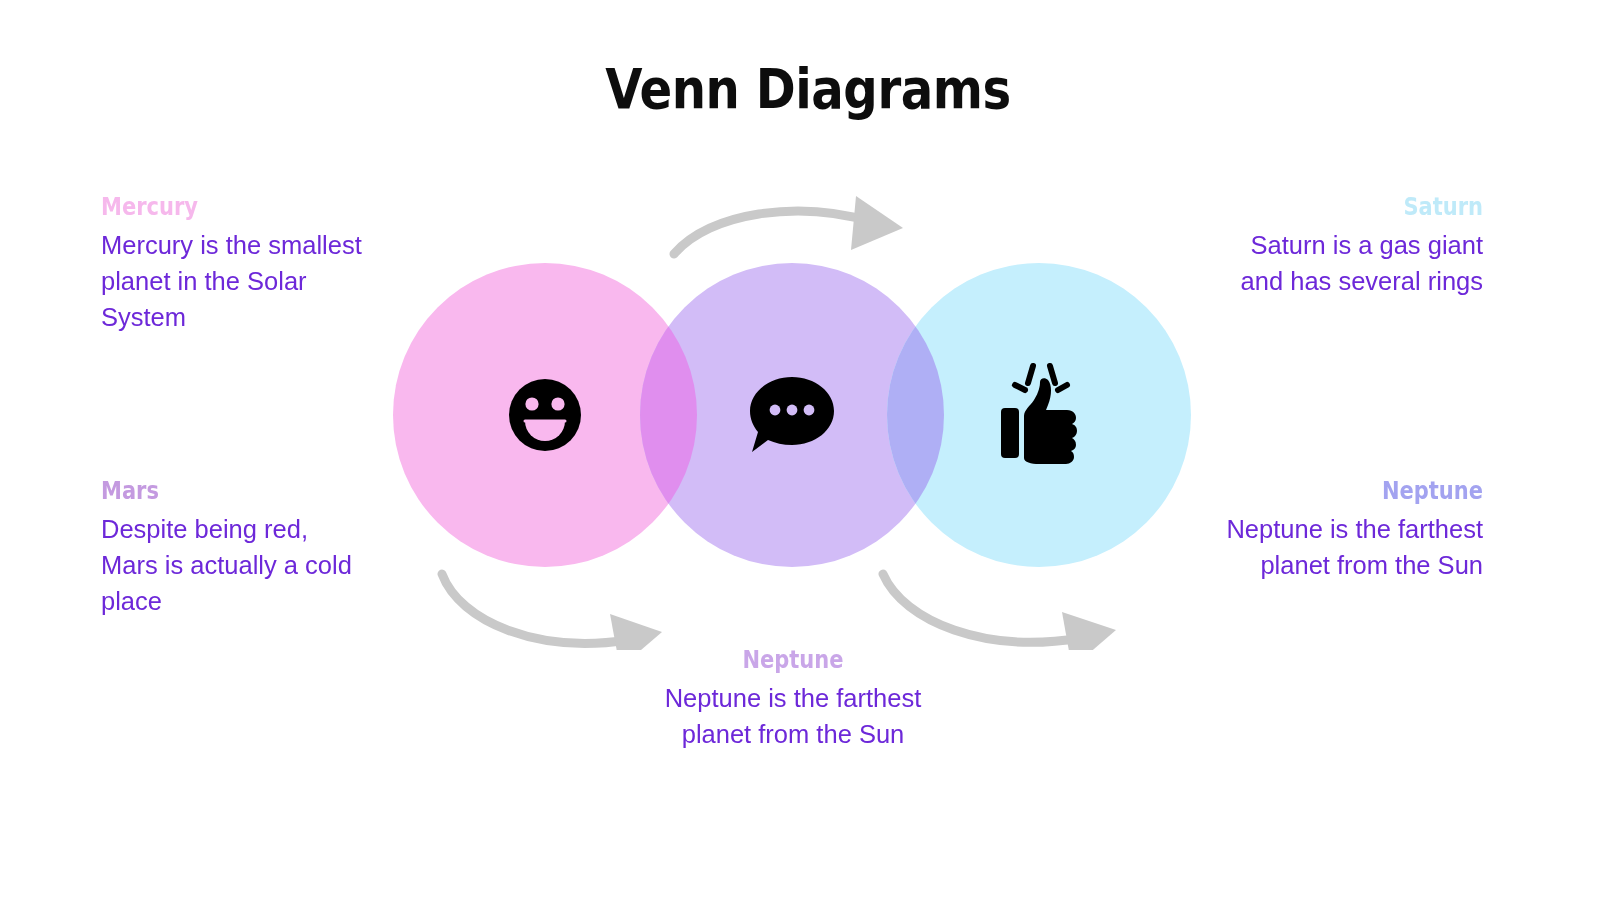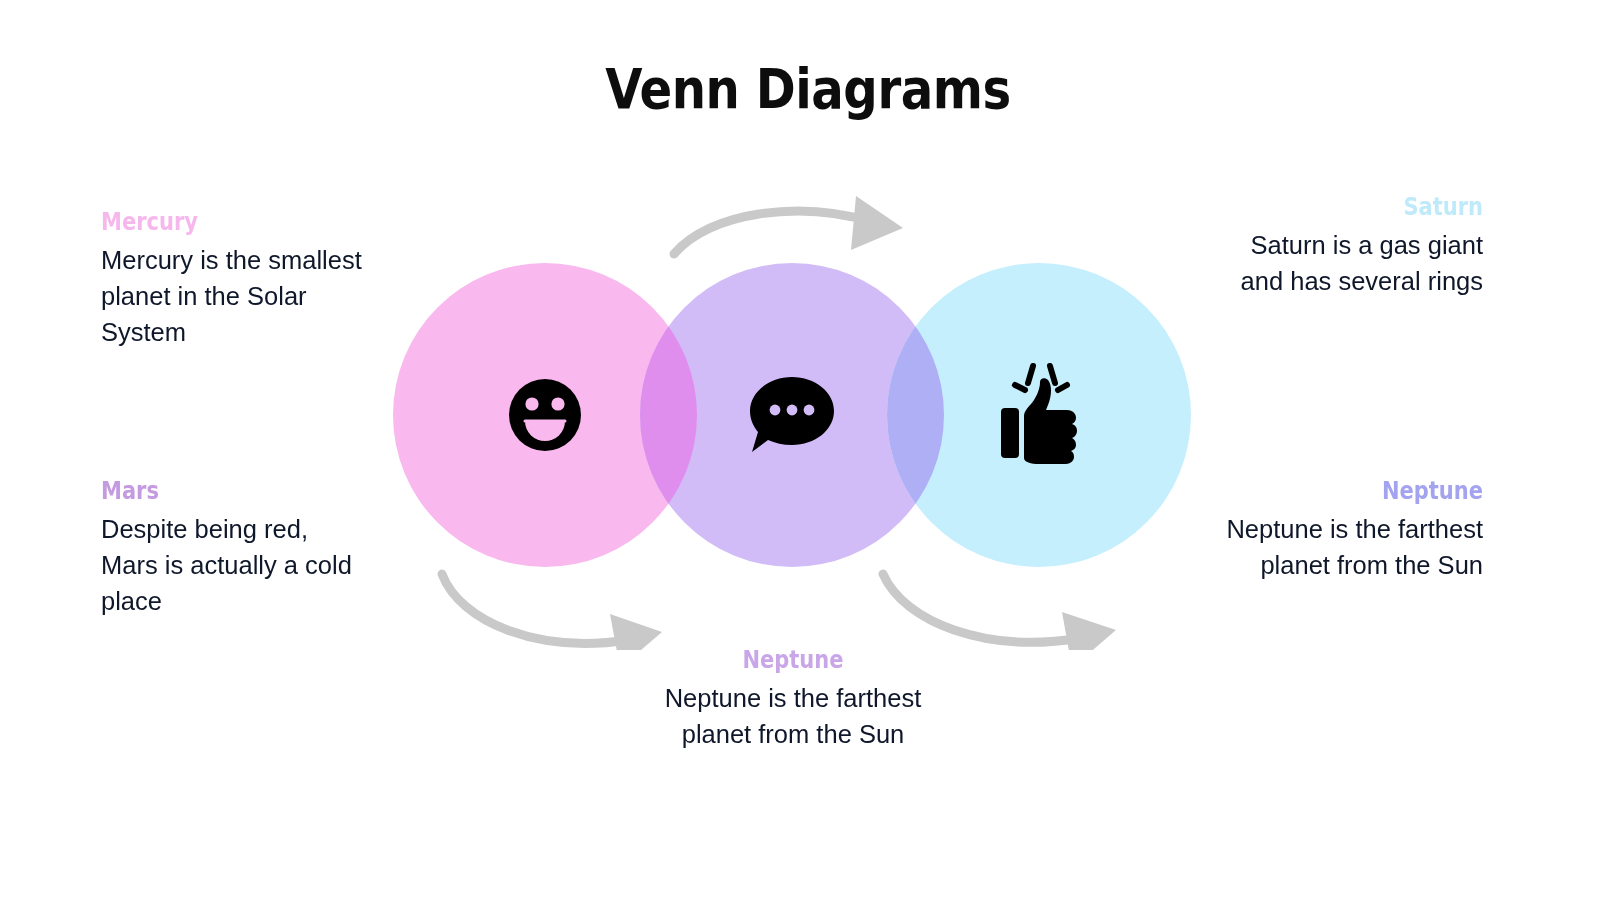--- a/index.html
+++ b/index.html
@@ -49,31 +49,31 @@
     font-size: 25px;
     line-height: 1.1;
     margin-bottom: 6px;
     transform: scaleX(0.84);
   }
   .block .body {
     font-family: "Liberation Sans", sans-serif;
     font-weight: 400;
     font-size: 25.5px;
     line-height: 1.42;
-    color: #0f172a;
+    color: #6d28d9;
   }
 
   .block-left  { width: 270px; text-align: left; }
   .block-left .heading { transform-origin: left center; }
   .block-right { width: 270px; text-align: right; }
   .block-right .heading { transform-origin: right center; }
   .block-center{ width: 330px; text-align: center; }
   .block-center .heading { transform-origin: center center; }
 
-  #block-mercury { left: 93px;  top: 208px; }
+  #block-mercury { left: 93px;  top: 193px; }
   #block-mars    { left: 93px;  top: 477px; }
   #block-saturn  { left: 1205px; top: 193px; }
   #block-neptune-right { left: 1205px; top: 477px; }
   #block-neptune-bottom { left: 620px; top: 646px; }
 
   
   .venn {
     position: absolute;
     left: 330px;
     top: 180px;

